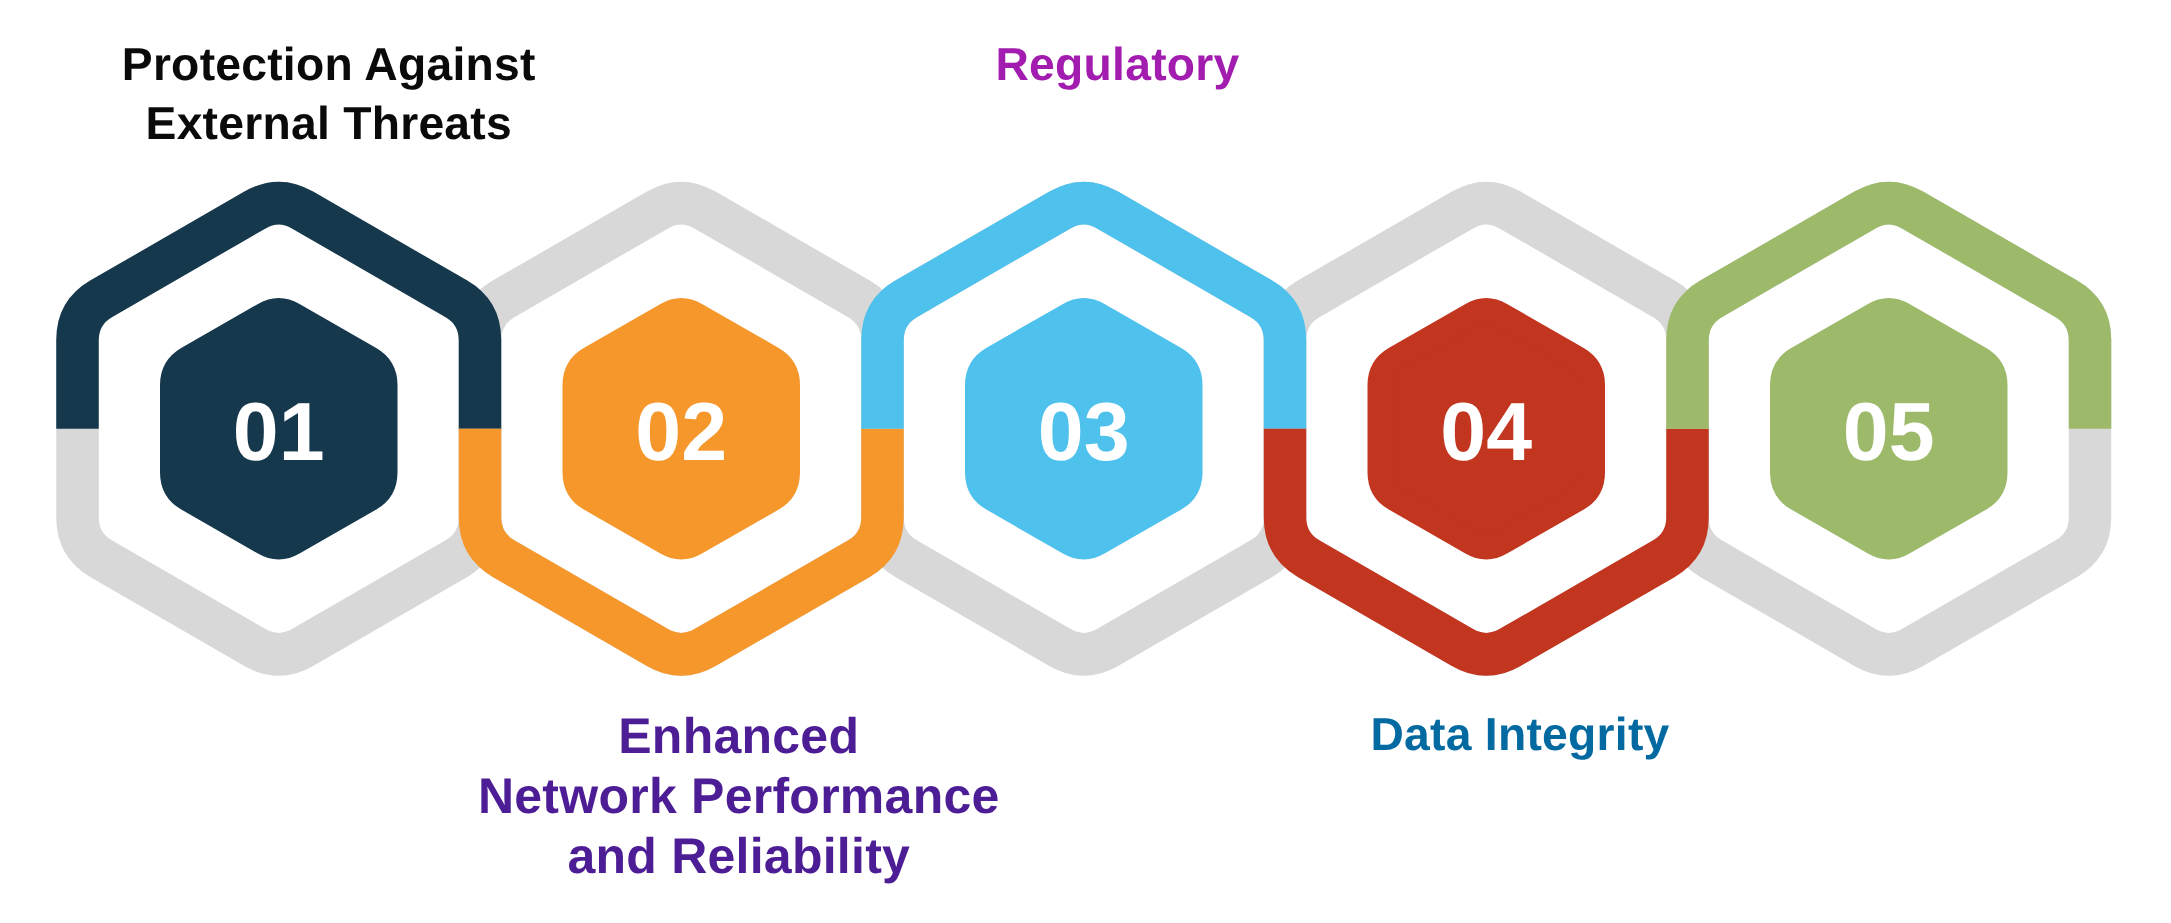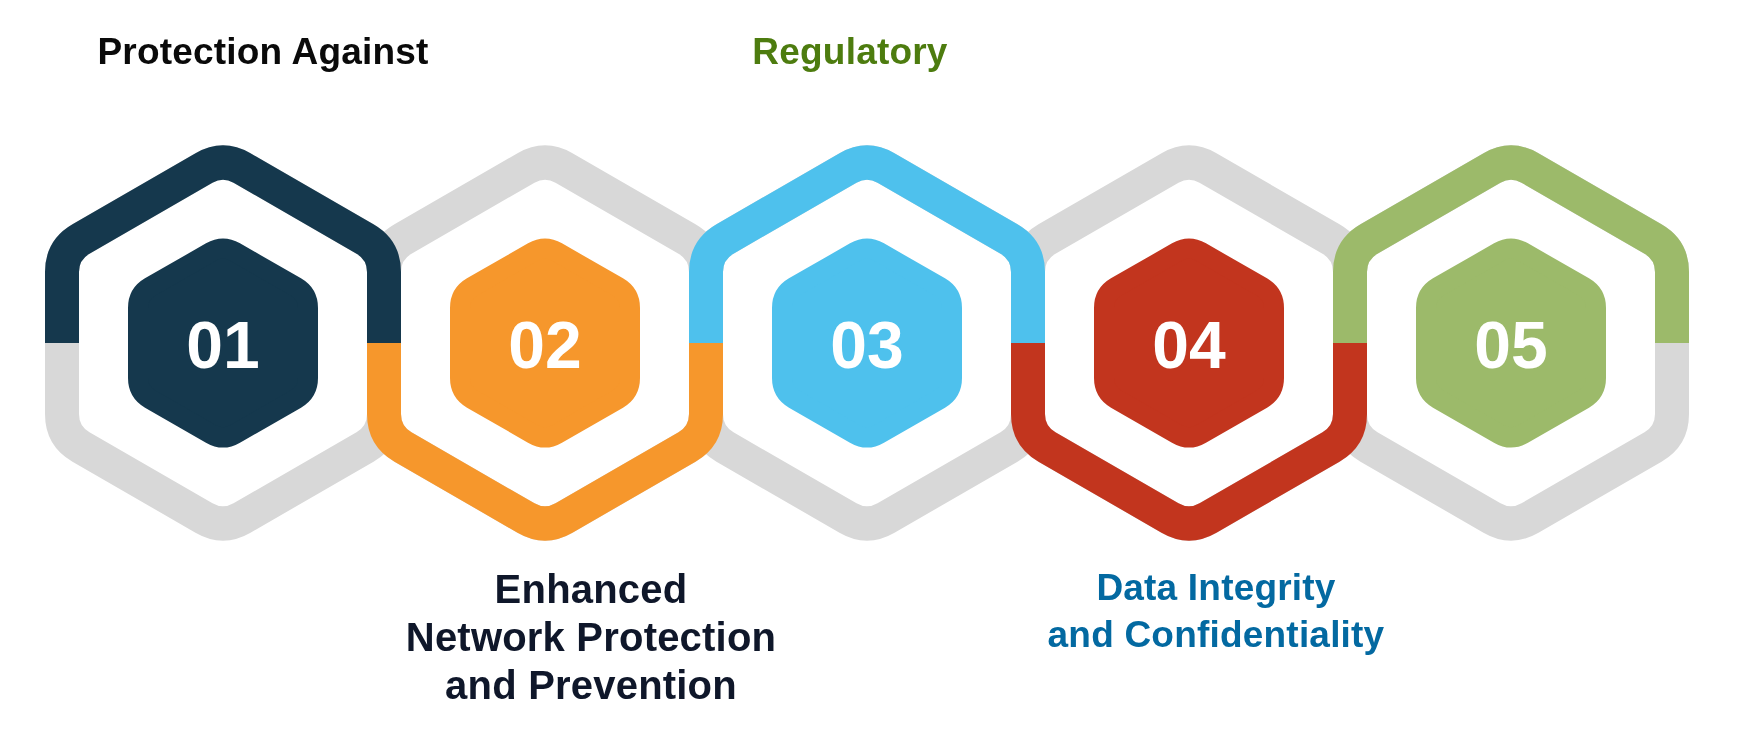--- a/index.html
+++ b/index.html
@@ -83,27 +83,27 @@
         <text x="867" y="368" text-anchor="middle" fill="#FFFFFF" font-size="66" font-weight="bold" class="num">03</text>
         <use href="#core-hex" transform="translate(1189,343)" fill="#C2351E" stroke="#C2351E" stroke-width="20" stroke-linejoin="round" xlink:href="#core-hex"></use>
         <text x="1189" y="368" text-anchor="middle" fill="#FFFFFF" font-size="66" font-weight="bold" class="num">04</text>
         <use href="#core-hex" transform="translate(1511,343)" fill="#9CBA6A" stroke="#9CBA6A" stroke-width="20" stroke-linejoin="round" xlink:href="#core-hex"></use>
         <text x="1511" y="368" text-anchor="middle" fill="#FFFFFF" font-size="66" font-weight="bold" class="num">05</text>
       </g>
   </svg>
   <div class="labels-layer" id="labels-layer">
       <div class="step-label" style="left: 223px; top: 28px; font-size: 37px; line-height: 47px; color: rgb(10, 10, 10);">
         <div>Protection Against</div>
+        <div>External Threats</div>
       </div>
-      <div class="step-label" style="left: 551px; top: 565px; font-size: 40px; line-height: 48px; color: #0f172a;">
+      <div class="step-label" style="left: 551px; top: 565px; font-size: 40px; line-height: 48px; color: #4c1d95;">
         <div>Enhanced</div>
-        <div>Network Protection</div>
-        <div>and Prevention</div>
+        <div>Network Performance</div>
+        <div>and Reliability</div>
       </div>
-      <div class="step-label" style="left: 810px; top: 28px; font-size: 37px; line-height: 47px; color: #4d7c0f;">
+      <div class="step-label" style="left: 854px; top: 28px; font-size: 37px; line-height: 47px; color: #a21caf;">
         <div>Regulatory</div>
       </div>
       <div class="step-label" style="left: 1176px; top: 564px; font-size: 37px; line-height: 47px; color: #0369a1;">
         <div>Data Integrity</div>
-        <div>and Confidentiality</div>
       </div>
     </div>
 </figure>
 
 </body></html>

